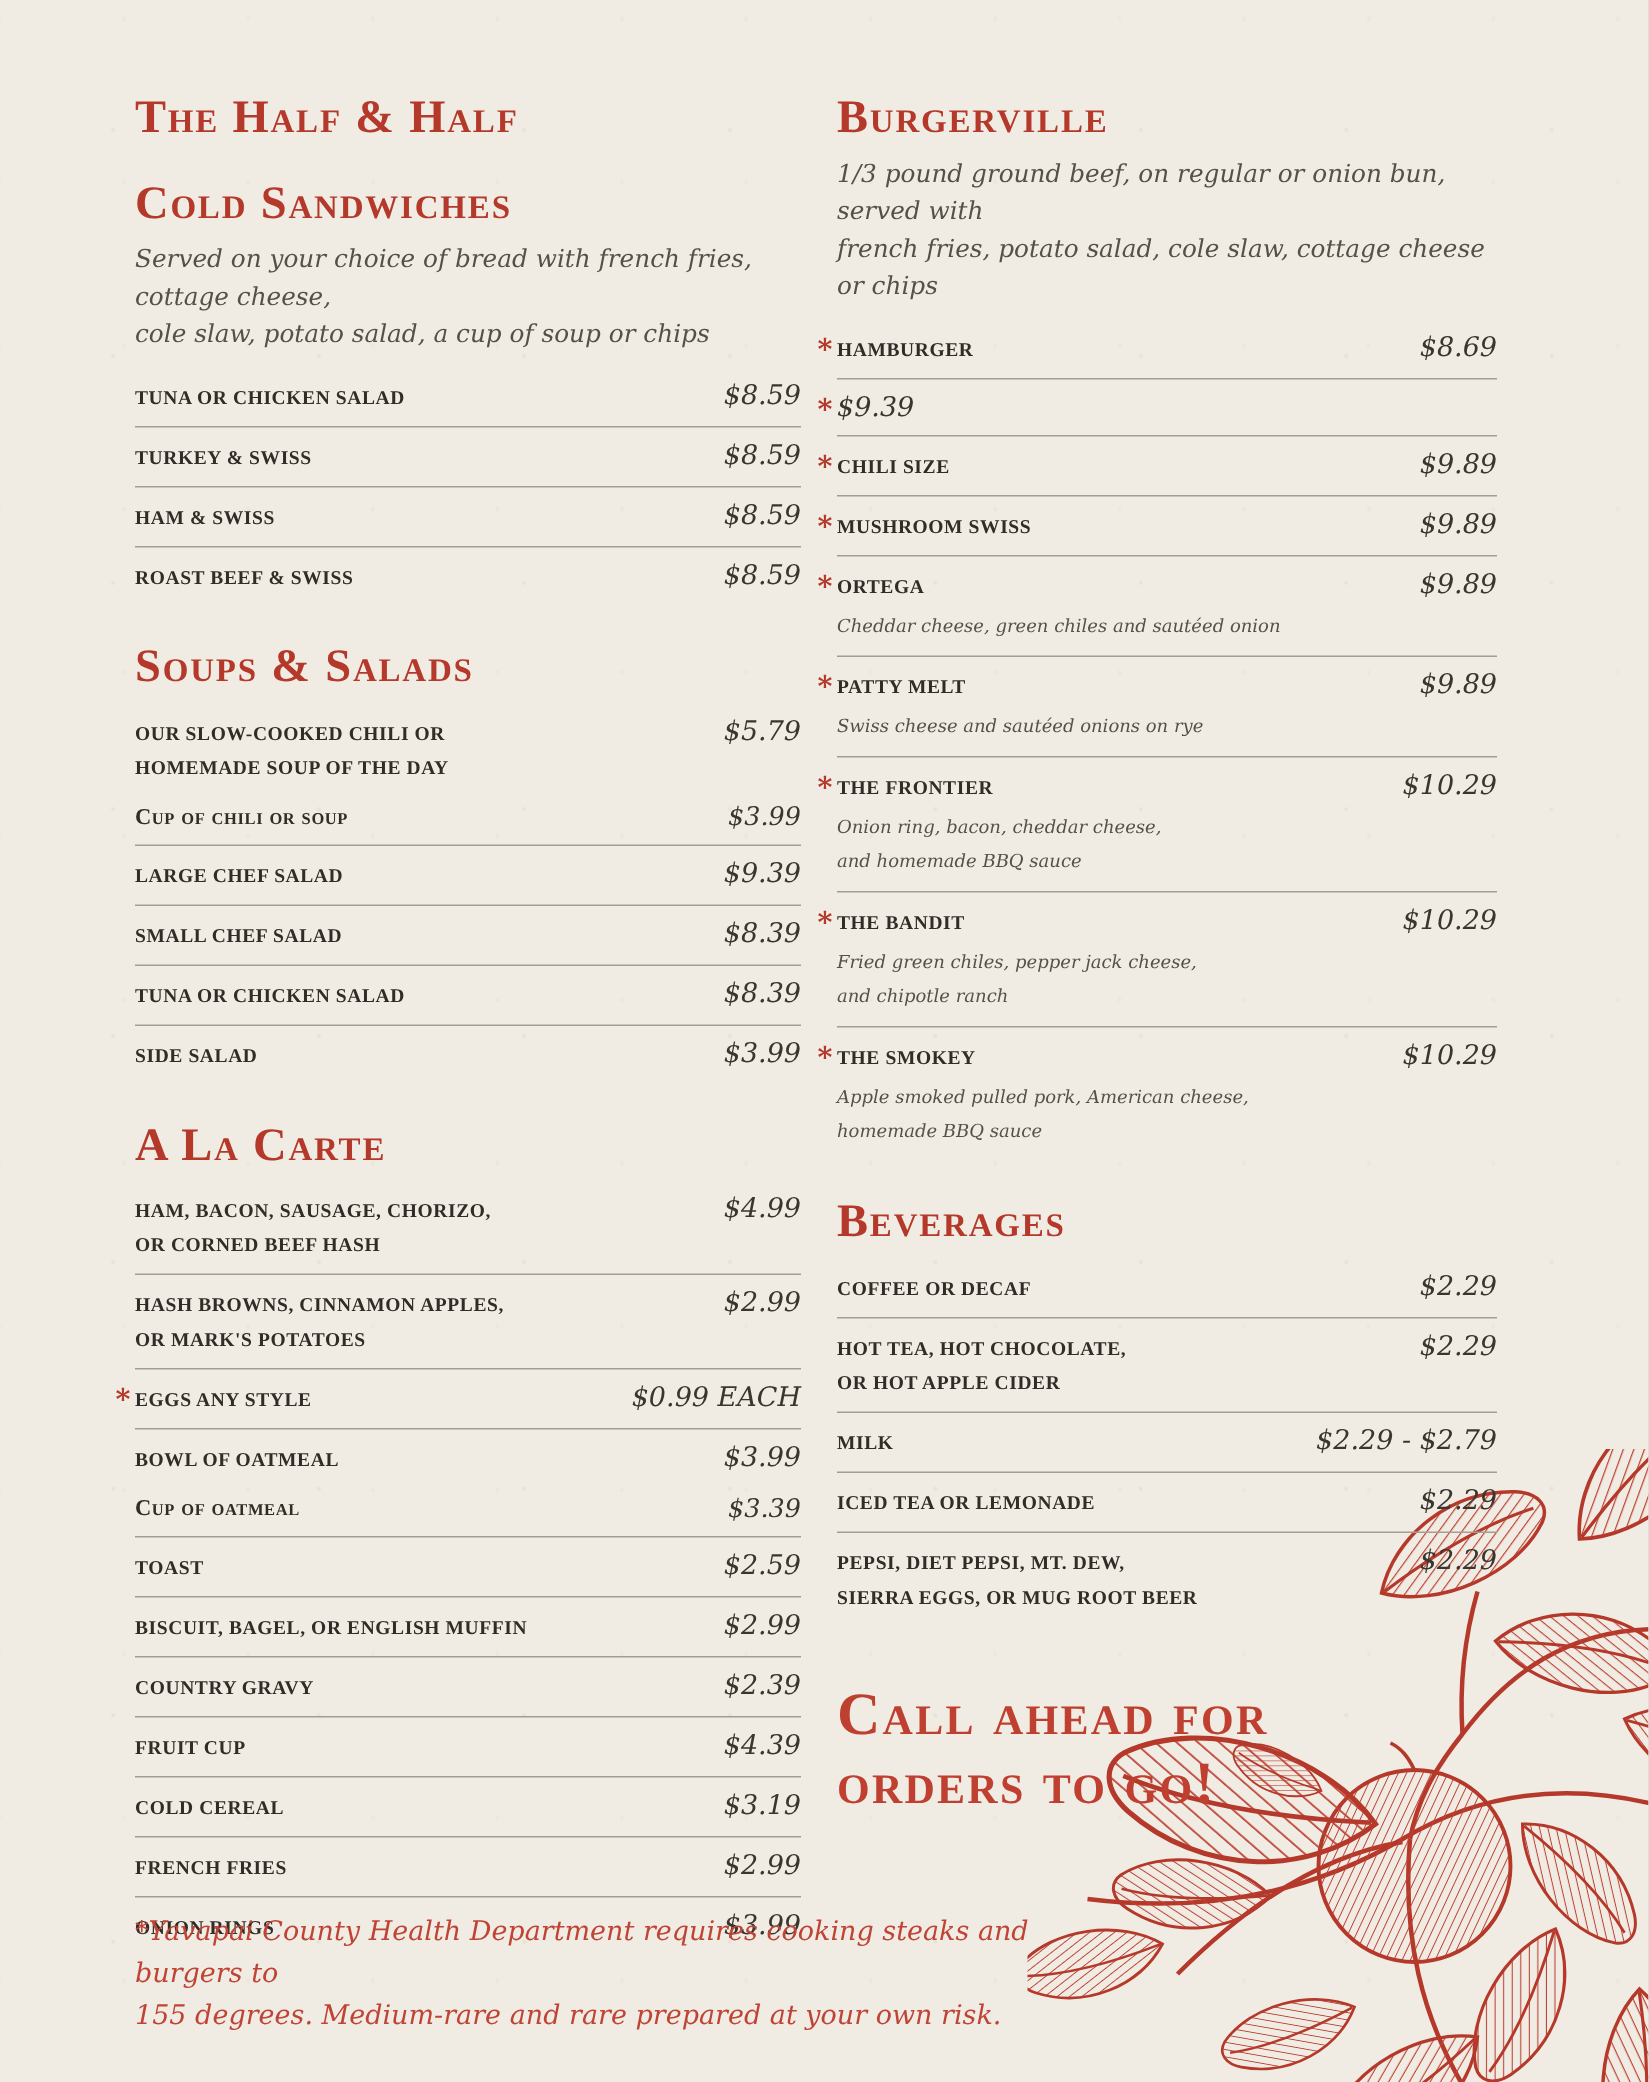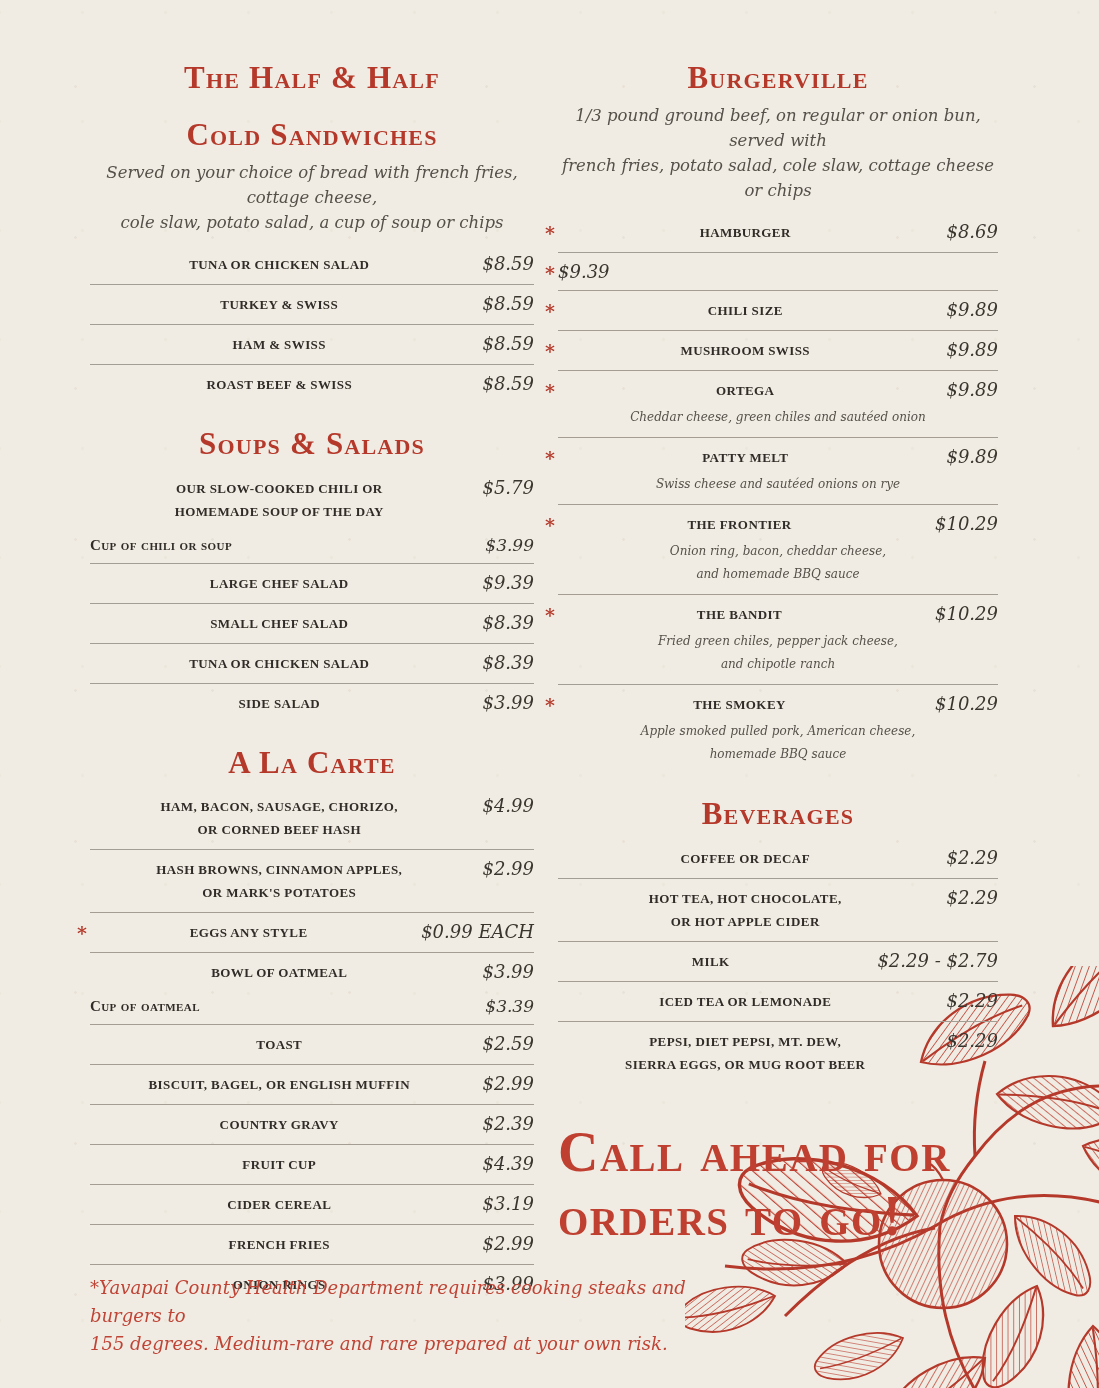--- a/index.html
+++ b/index.html
@@ -10,21 +10,21 @@
       radial-gradient(rgba(190,180,160,.18) 1px, transparent 1.6px),
       radial-gradient(rgba(205,195,175,.14) 1px, transparent 1.6px);
     background-size:137px 151px, 83px 109px;
     background-position:7px 11px, 41px 67px;
     overflow:hidden;
     font-family:"Liberation Serif",serif;color:#302c27;
   }
   .col{position:absolute;top:62px;z-index:2;}
   .col-left{left:90px;width:444px;}
   .col-right{left:558px;width:440px;}
-  section{margin-bottom:24px;text-align:center;}
+  section{margin-bottom:24px;}
   .sec-title{
     font-variant:small-caps;font-weight:700;font-size:31px;line-height:1.06;
     color:#b5392b;margin:0 0 8px;letter-spacing:1.2px;
   }
   .intro{font-family:"DejaVu Serif",serif;font-style:italic;font-size:16.5px;
     line-height:25px;color:#55504a;margin:0;}
   .intro-block{margin:0 0 10px;}
   .intro-row{display:flex;justify-content:space-between;align-items:flex-start;margin-bottom:6px;}
   .price{font-family:"DejaVu Serif",serif;font-style:italic;font-size:18px;
     color:#39352f;white-space:nowrap;}
@@ -36,21 +36,21 @@
     letter-spacing:.4px;color:#302c27;}
   .ast{position:absolute;left:-13px;top:1px;color:#b5392b;font-weight:700;
     font-size:19px;font-family:"DejaVu Serif",serif;}
   .desc{font-family:"DejaVu Serif",serif;font-style:italic;font-size:12px;
     line-height:23px;color:#55504a;margin-top:4px;}
   .sub{display:flex;justify-content:space-between;align-items:flex-start;margin-top:12px;}
   .sub-name{font-variant:small-caps;font-weight:700;font-size:15px;
     letter-spacing:.4px;color:#302c27;line-height:20px;}
   .sub .price{font-size:17px;}
   .call-ahead{margin-top:36px;font-variant:small-caps;font-weight:700;
-    font-size:56px;line-height:1.15;color:#bf4030;letter-spacing:1.5px;}
+    font-size:40px;line-height:1.15;color:#bf4030;letter-spacing:1.5px;}
   .call-line{display:block;}
   .footnote{position:absolute;left:90px;top:1274px;width:640px;z-index:2;
     font-family:"DejaVu Serif",serif;font-style:italic;font-size:18px;
     line-height:28px;color:#bf4436;}
   .footnote p{margin:0;}
   .leaf-art{position:absolute;right:-16px;bottom:-18px;z-index:1;}
 </style>
 </head>
 <body>
 
@@ -225,21 +225,21 @@
           <div class="row-line">
             <span class="name-wrap">
                 <span class="name">FRUIT CUP</span>
               </span>
             <span class="price">$4.39</span>
           </div>
         </div>
         <div class="row">
           <div class="row-line">
             <span class="name-wrap">
-                <span class="name">CIDER CEREAL</span>
+                <span class="name">COLD CEREAL</span>
               </span>
             <span class="price">$3.19</span>
           </div>
         </div>
         <div class="row">
           <div class="row-line">
             <span class="name-wrap">
                 <span class="name">FRENCH FRIES</span>
               </span>
             <span class="price">$2.99</span>

